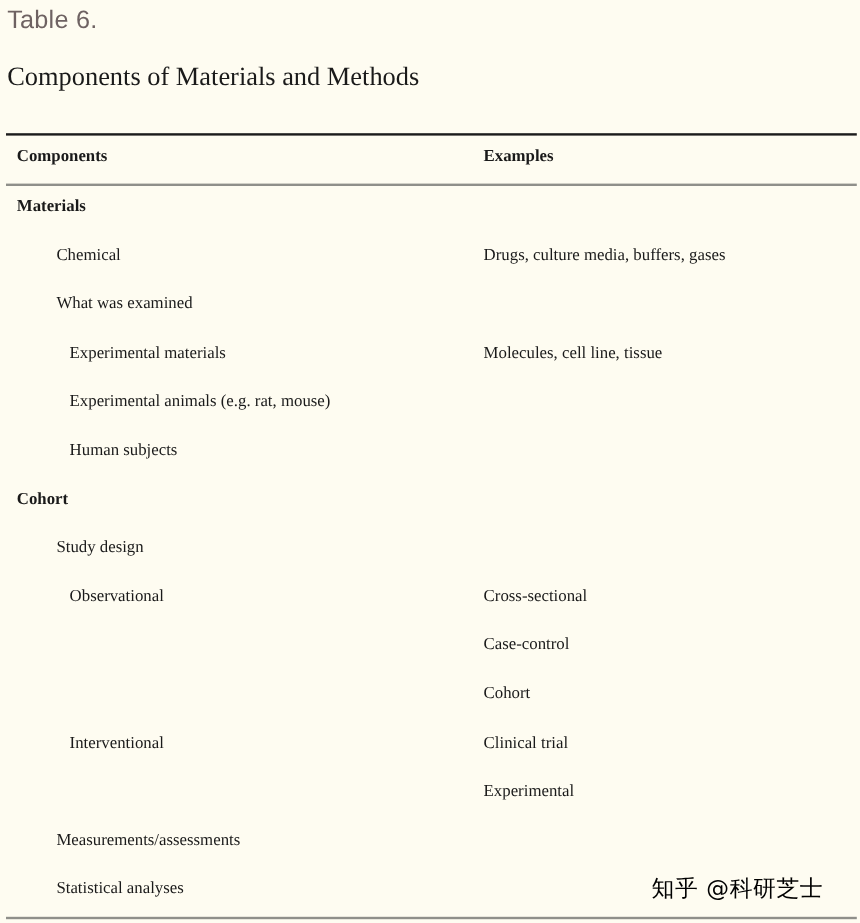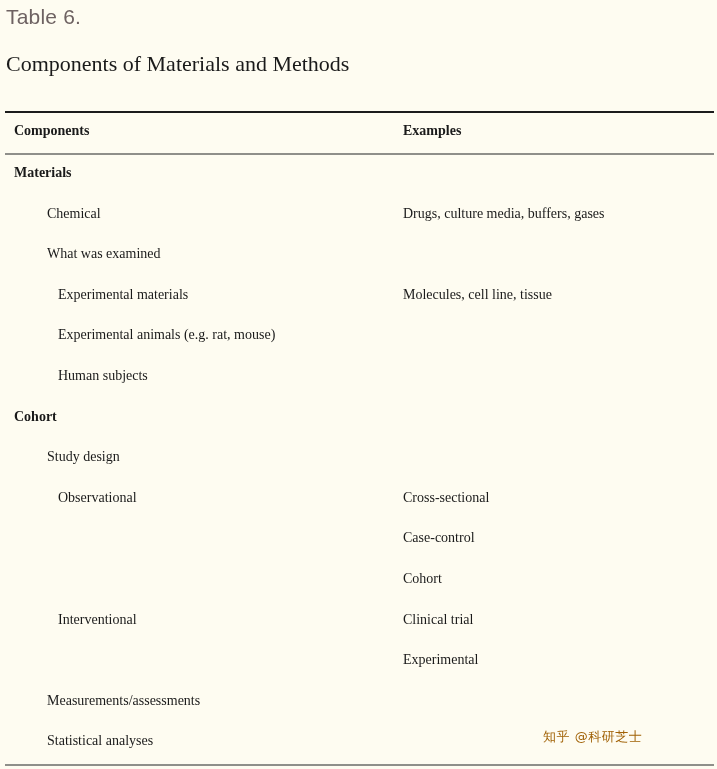--- a/index.html
+++ b/index.html
@@ -68,22 +68,22 @@
     .col-comp.lvl0 { left: 14px; font-weight: bold; }
     .col-comp.lvl1 { left: 47px; }
     .col-comp.lvl2 { left: 58px; }
     .col-ex { left: 403px; }
     .header .cell { font-weight: bold; }
     .watermark {
       position: absolute;
       left: 543px;
       top: 728px;
       font-family: "DejaVu Sans", "Liberation Sans", sans-serif;
-      font-size: 13px;
-      color: #a16207;
+      font-size: 19px;
+      color: #000000;
       letter-spacing: 0.5px;
     }
   </style>
 </head>
 <body>
 
 <div class="table-label">Table 6.</div>
 <div class="table-title">Components of Materials and Methods</div>
 
 <div class="rule rule-top"></div>

